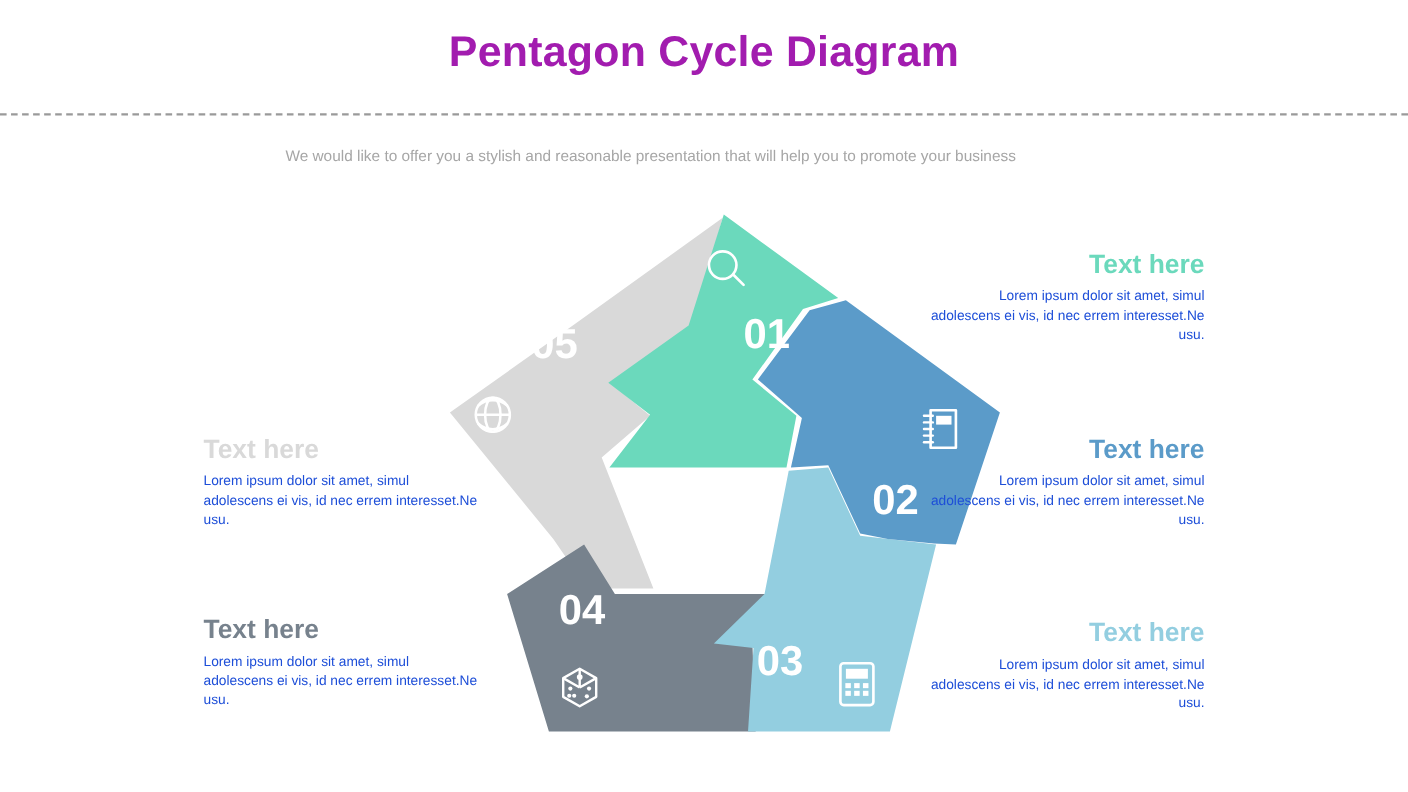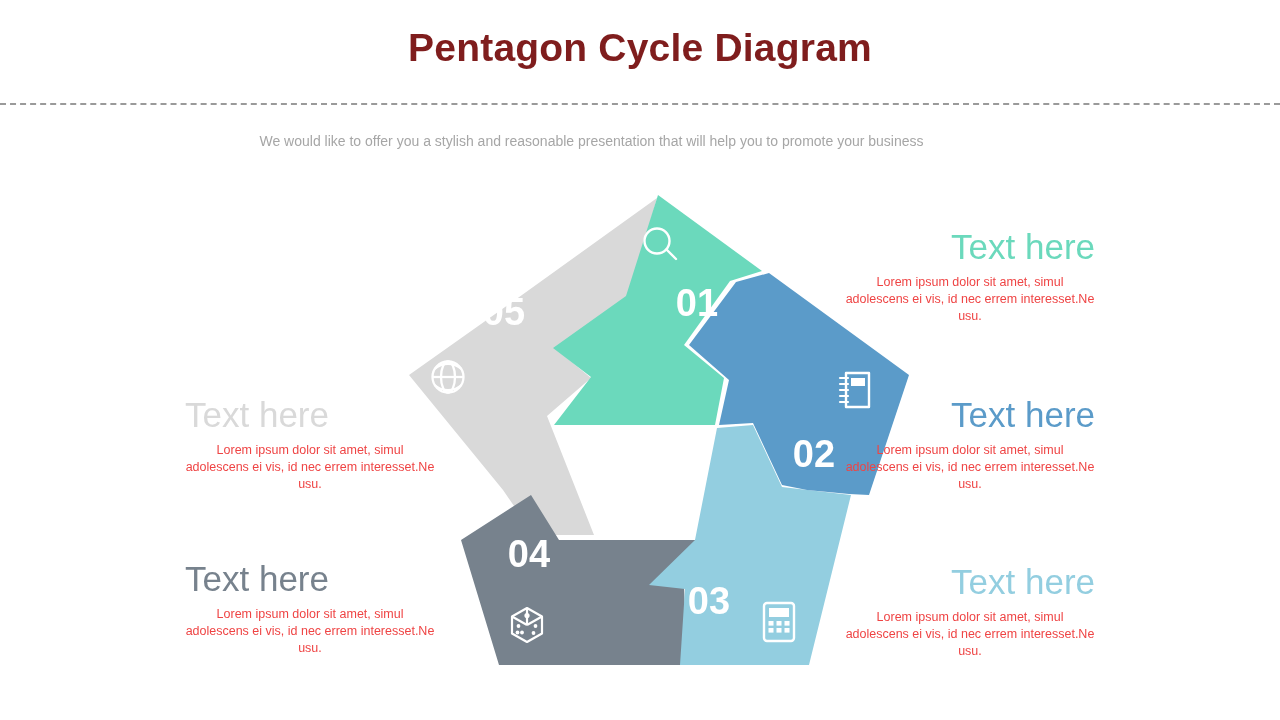--- a/index.html
+++ b/index.html
@@ -17,21 +17,21 @@
 
   
   .slide-title {
     position: absolute;
     top: 26px;
     left: 0;
     width: 1280px;
     text-align: center;
     font-size: 39px;
     font-weight: bold;
-    color: #7f1d1d;
+    color: #a21caf;
     letter-spacing: 0.2px;
   }
   .divider {
     position: absolute;
     top: 103px;
     left: 0;
     width: 1280px;
     height: 0;
     border-top: 2px dashed #9a9a9a;
   }
@@ -61,30 +61,29 @@
     font-weight: bold;
     fill: #ffffff;
   }
 
   
   .txt-block {
     position: absolute;
     width: 250px;
   }
   .txt-block .head {
-    font-size: 35px;
-    font-weight: normal;
+    font-size: 24px;
+    font-weight: bold;
     line-height: 1.1;
     margin-bottom: 7px;
   }
   .txt-block .body {
     font-size: 12.5px;
     line-height: 1.38;
-    color: #ef4444;
-    text-align: center;
+    color: #1d4ed8;
   }
   .align-right { text-align: right; }
   .align-left  { text-align: left; }
 
   #block-1 { left: 845px; top: 228px; }
   #block-2 { left: 845px; top: 396px; }
   #block-3 { left: 845px; top: 563px; }
   #block-4 { left: 185px; top: 560px; }
   #block-5 { left: 185px; top: 396px; }
 </style>

